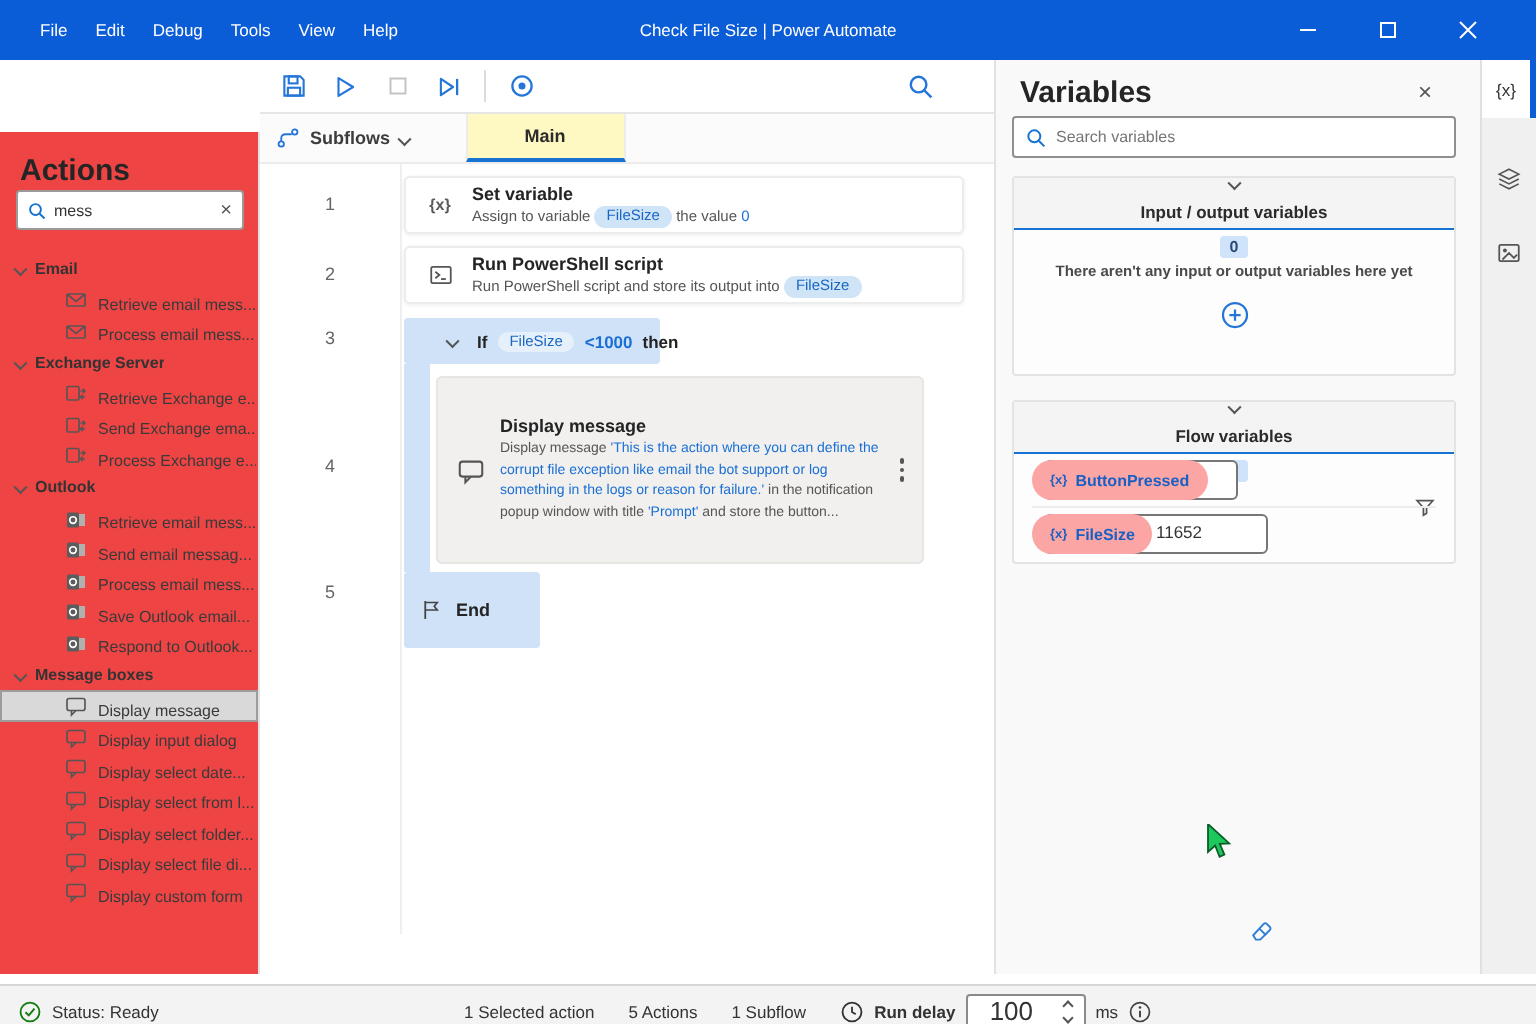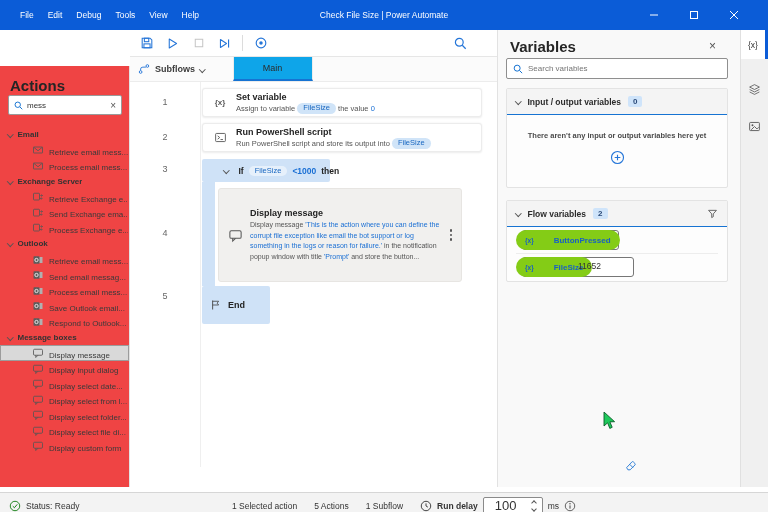--- a/index.html
+++ b/index.html
@@ -33,21 +33,21 @@
   .chev { width:4.5px; height:4.5px; border-right:1.2px solid #555; border-bottom:1.2px solid #555; transform:rotate(45deg); display:inline-block; flex:none; }
 
   
   .workspace { flex:1; display:flex; flex-direction:column; background:#fff; min-width:0; }
   .toolbar { height:27px; border-bottom:1px solid #e6e6e6; display:flex; align-items:center; gap:9px; padding-left:8px; position:relative; }
   .tbtn { width:17px; height:17px; display:flex; align-items:center; justify-content:center; }
   .tdivider { width:1px; height:16px; background:#dcdcdc; }
   .tb-search { position:absolute; right:28px; }
   .tabrow { height:25px; border-bottom:1px solid #ececec; display:flex; align-items:stretch; position:relative; background:#fbfbfb; }
   .subflows { display:flex; align-items:center; gap:5px; padding:0 10px 0 8px; font-size:9px; font-weight:bold; color:#3c3c3c; }
-  .maintab { width:80px; margin-left:18px; background:#0ea5e9; border-left:1px solid #ececec; border-right:1px solid #ececec; border-bottom:2px solid #1673d2; display:flex; align-items:center; justify-content:center; font-size:9px; font-weight:normal; color:#2b2b2b; }
+  .maintab { width:80px; margin-left:18px; background:#fef9c3; border-left:1px solid #ececec; border-right:1px solid #ececec; border-bottom:2px solid #1673d2; display:flex; align-items:center; justify-content:center; font-size:9px; font-weight:bold; color:#2b2b2b; }
 
   .canvas { flex:1; position:relative; background:#fff; }
   .canvas::before { content:""; position:absolute; left:70px; top:0; bottom:20px; width:1px; background:#efefef; }
   .gnum { position:absolute; width:70px; text-align:center; font-size:9px; color:#666; }
 
   .fcard { position:absolute; left:72px; width:280px; background:#fff; border:1px solid #ececec; border-radius:3px; box-shadow:0 0.5px 2px rgba(0,0,0,.08); display:flex; align-items:center; padding:0 8px; gap:7px; }
   .fcard .ficon { width:18px; display:flex; justify-content:center; flex:none; color:#555; }
   .ftitle { font-size:9px; font-weight:bold; color:#242424; line-height:11px; }
   .fdesc { font-size:7.5px; color:#555; line-height:10px; white-space:nowrap; }
   .vpill { display:inline-block; background:#d0e4f8; color:#1967c0; border-radius:7px; padding:0.5px 6px; font-size:7.5px; }
@@ -65,31 +65,31 @@
   .kebab i { width:2.5px; height:2.5px; border-radius:50%; background:#555; margin:1.1px 0; }
   .endbar { position:absolute; left:72px; top:204px; width:68px; height:38px; background:#cfe2f7; border-radius:2px; display:flex; align-items:center; gap:6px; padding:0 8px; font-size:9px; font-weight:bold; color:#242424; }
 
   
   .vars-panel { width:243px; background:#f9f9f9; border-left:1px solid #e2e2e2; position:relative; }
   .vars-title { font-size:15px; font-weight:bold; color:#252525; padding:8px 0 0 12px; }
   .vclose { position:absolute; right:24px; top:9px; color:#555; font-size:12px; }
   .vsearch { position:absolute; left:8px; top:28px; width:222px; height:21px; background:#fff; border:1px solid #8f8f8f; border-radius:2px; display:flex; align-items:center; gap:5px; padding:0 6px; }
   .vsearch input { border:none; outline:none; flex:1; font-size:8px; color:#333; font-family:inherit; background:transparent; min-width:0; }
   .vcard { position:absolute; left:8px; width:222px; background:#fdfdfd; border:1px solid #e3e3e3; border-radius:2px; }
-  .vhead { height:26px; background:#f4f4f4; border-bottom:1.5px solid #1673d2; display:flex; align-items:center; gap:7px; padding:0 9px; font-size:8.5px; font-weight:bold; color:#2b2b2b; }
+  .vhead { height:26px; background:#f4f4f4; border-bottom:1.5px solid #1673d2; display:flex; align-items:center; gap:7px; padding:0 9px; font-size:8.5px; font-weight:bold; color:#2b2b2b;flex-direction:column; }
   .cntpill { background:#cfe4fa; color:#2b4a78; border-radius:2px; padding:1px 5px; font-size:8px; font-weight:bold; }
   .vfilter { margin-left:auto; display:flex; }
   .io-card { top:58px; height:100px; }
   .io-empty { text-align:center; font-size:7.5px; font-weight:bold; color:#4a4a4a; padding:16px 18px 0; }
   .io-plus { display:flex; justify-content:center; margin-top:10px; }
   .flow-card { top:170px; }
   .vrow { position:relative; height:27px; margin:0 9px; border-bottom:1px solid #ededed; }
   .vrow:last-child { border-bottom:none; }
   .vrow .vbox { position:absolute; left:6px; top:3px; height:20px; border:1px solid #767676; border-radius:3px; background:#fff; }
-  .vrow .varpill { position:absolute; left:0; top:3px; height:20px; background:#84cc16; border-radius:10px; display:flex; align-items:center; gap:20px; padding:0 9px; font-size:8px; color:#1860c4; font-weight:bold; }
+  .vrow .varpill { position:absolute; left:0; top:3px; height:20px; background:#fca5a5; border-radius:10px; display:flex; align-items:center; gap:4px; padding:0 9px; font-size:8px; color:#1860c4; font-weight:bold; }
   .vxicon { font-size:6.5px; color:#1860c4; }
   .vval { position:absolute; top:7px; font-size:8.5px; color:#333; }
   .veraser { position:absolute; left:126px; top:428px; }
 
   
   .rail { width:28px; background:#f0f0f0; border-left:1px solid #e0e0e0; display:flex; flex-direction:column; align-items:center; }
   .railtab { width:100%; height:29px; background:#fff; border-right:3px solid #0b5cd7; display:flex; align-items:center; justify-content:center; font-size:8.5px; color:#333; }
   .railicon { margin-top:24px; display:flex; justify-content:center; }
 
   

